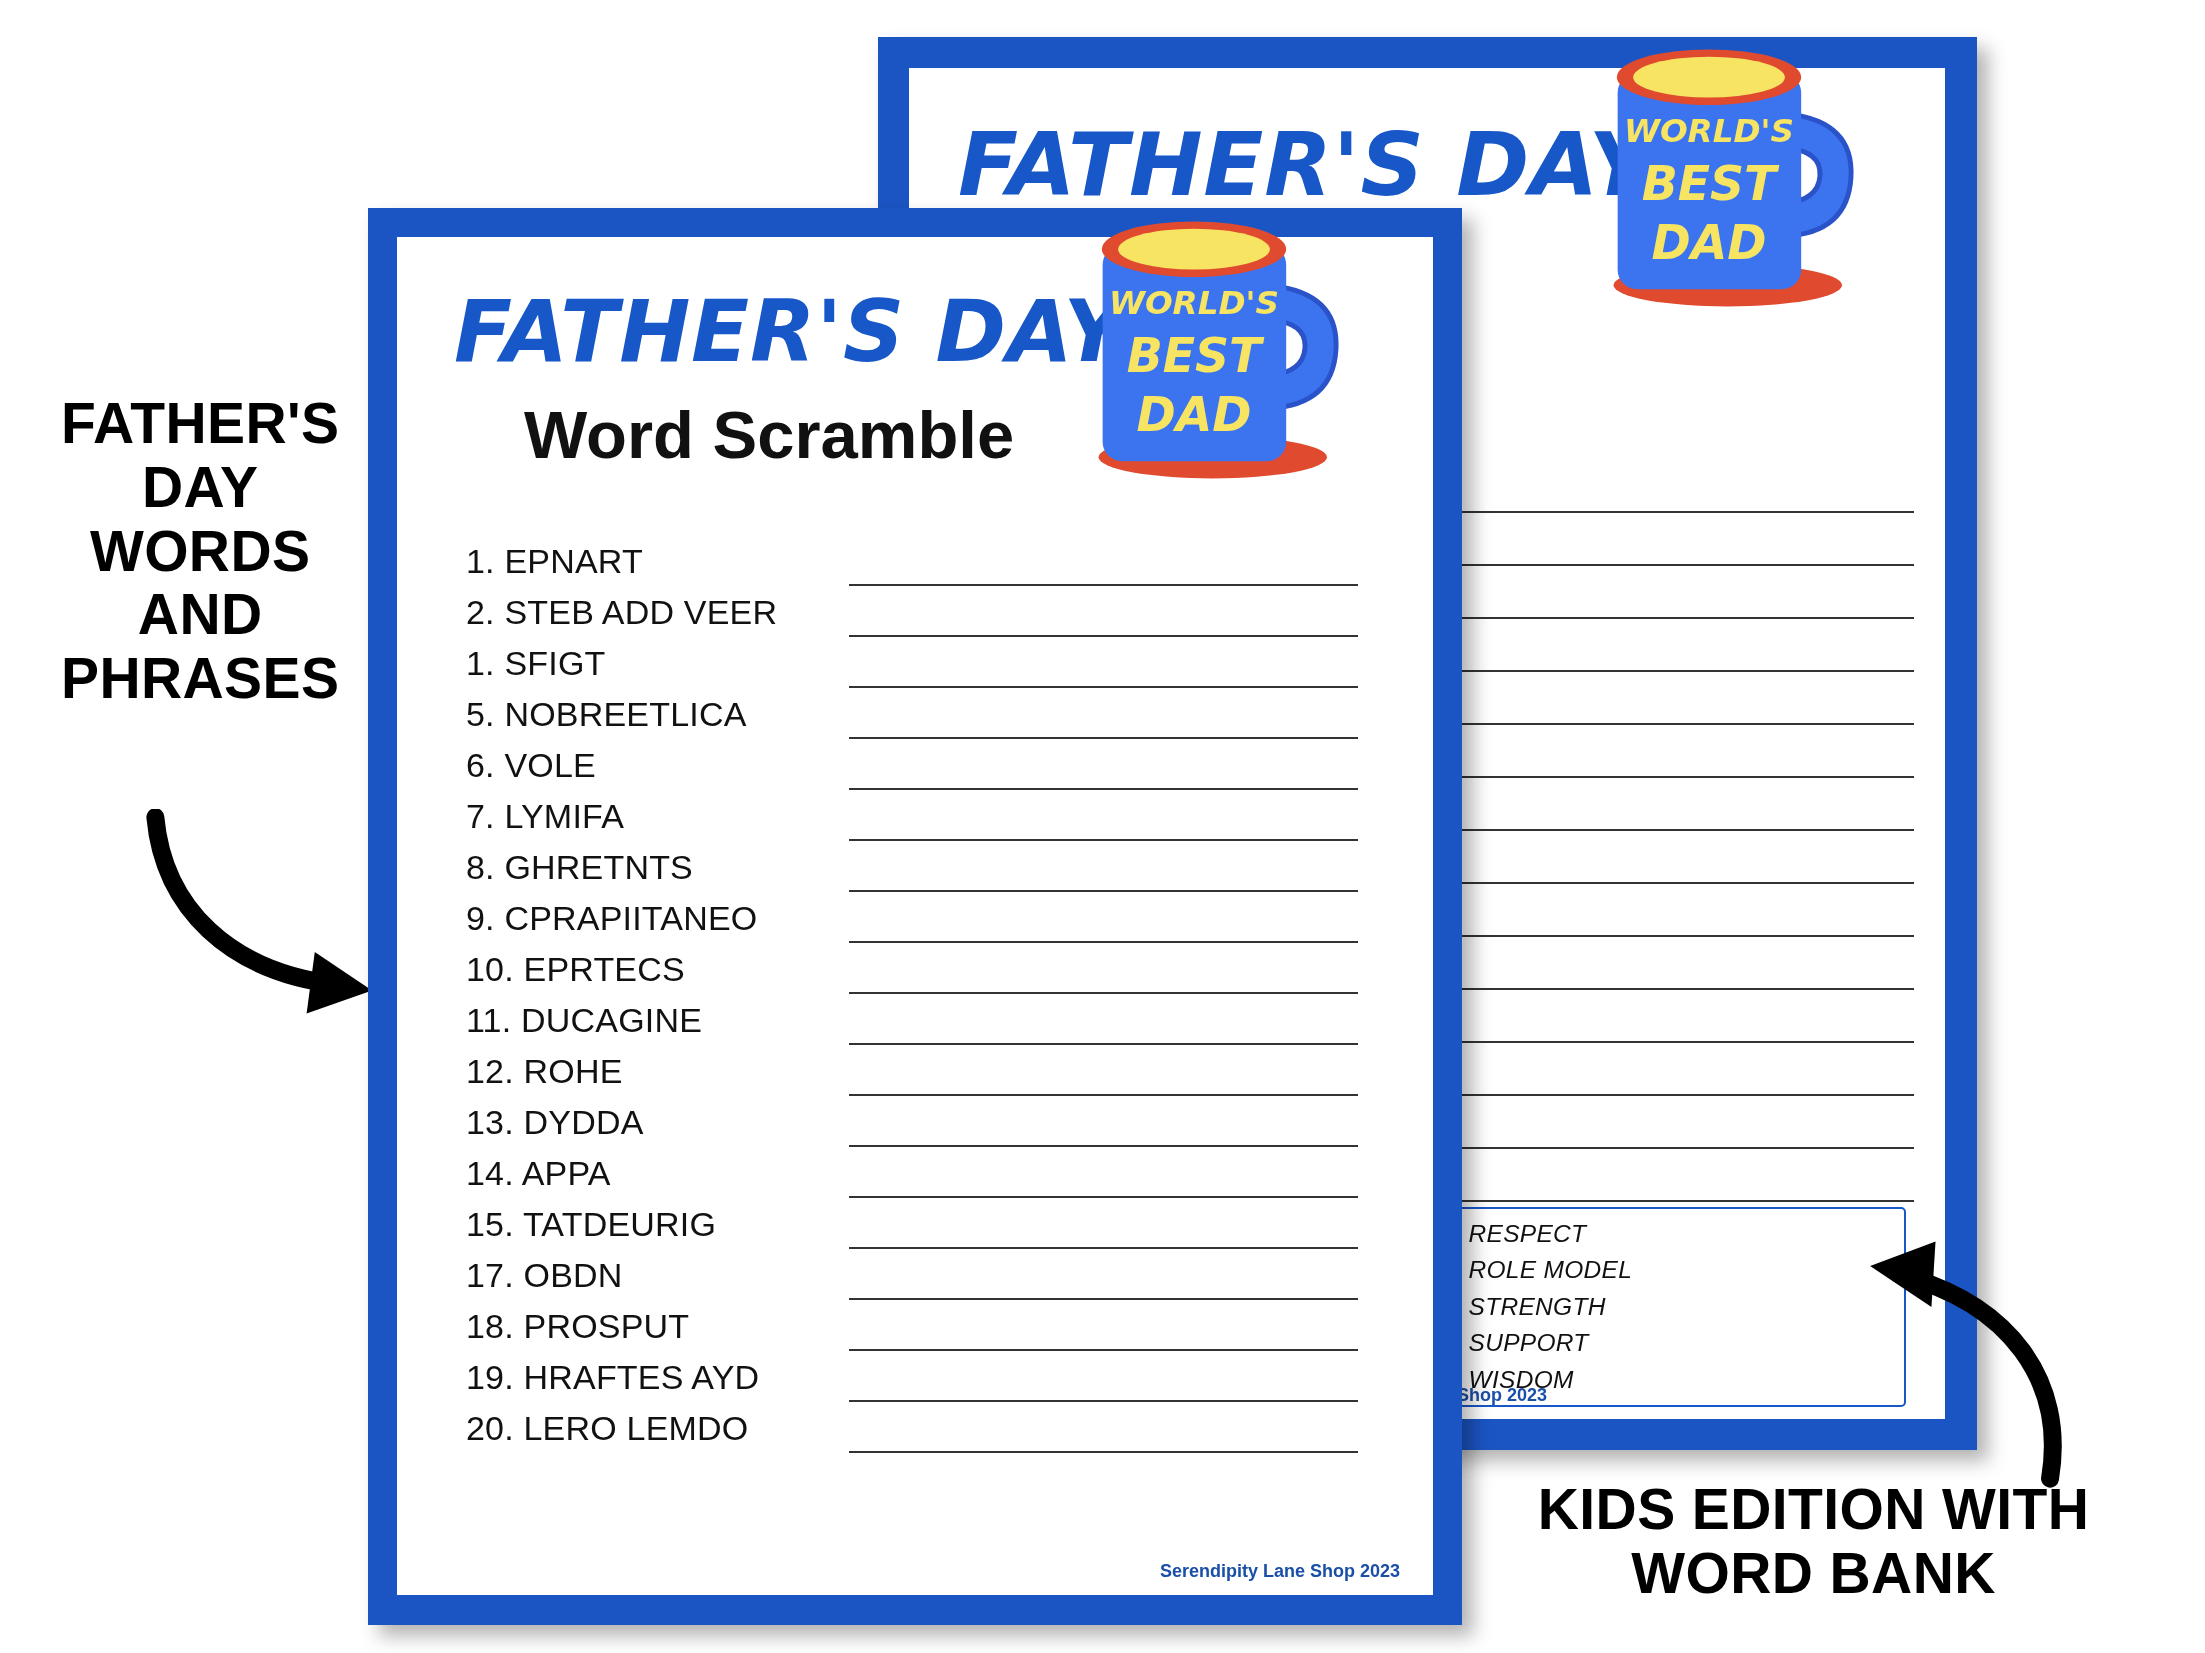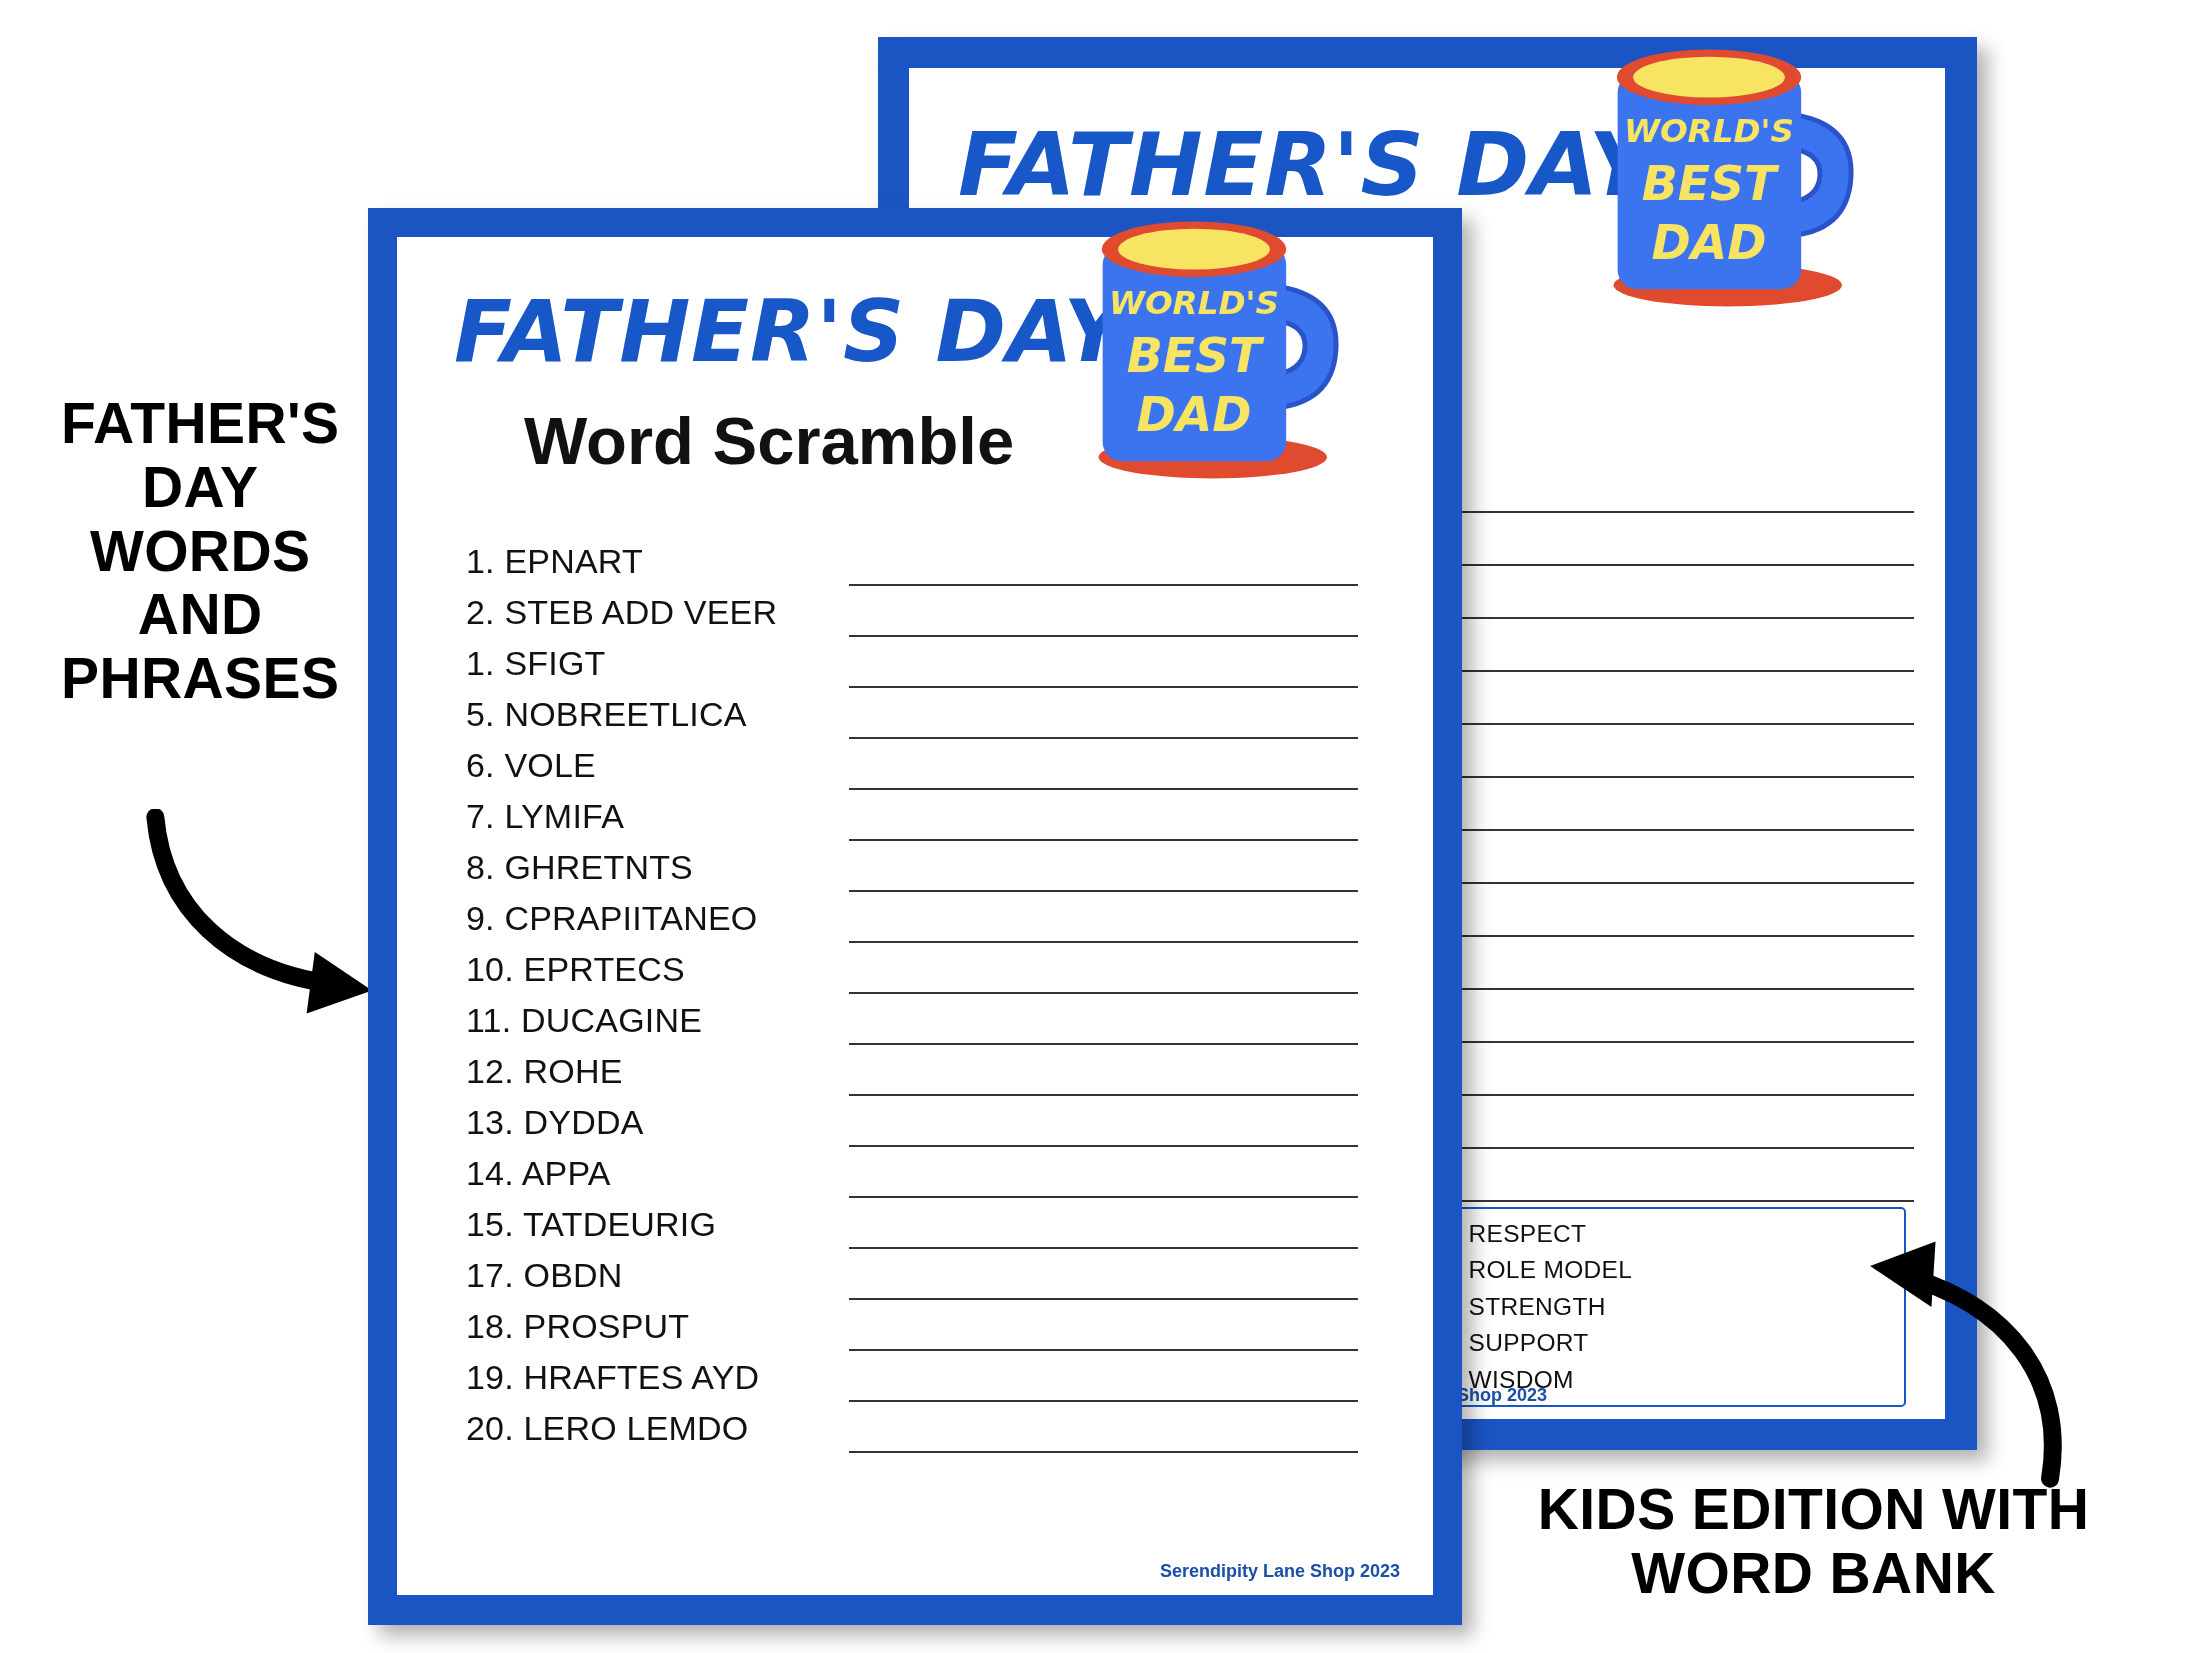--- a/index.html
+++ b/index.html
@@ -116,20 +116,21 @@
     border-radius: 4.9px;
     box-sizing: border-box;
     padding: 13px 24.5px;
     display: flex;
   }
   #back-wordbank .col {
     flex: 1;
     display: flex;
     flex-direction: column;
     justify-content: space-between;
+    font-style: italic;
   }
   #back-wordbank .wb {
     font-size: 24.5px;
     color: #111111;
     letter-spacing: 0.3px;
     line-height: 1.0;
   }
   #back-wordbank .col.c2 { padding-left: 98px; }
   #back-credit {
     position: absolute;
@@ -163,21 +164,21 @@
     font-weight: bold;
     font-style: italic;
     font-size: 85px;
     color: #1757c8;
     letter-spacing: 0.8px;
     white-space: nowrap;
   }
   #front-subtitle {
     position: absolute;
     left: 127px;
-    top: 165px;
+    top: 159px;
     font-size: 67px;
     font-weight: bold;
     color: #111111;
     white-space: nowrap;
   }
   #front-list {
     position: absolute;
     left: 69px;
     top: 298px;
     width: 923px;

